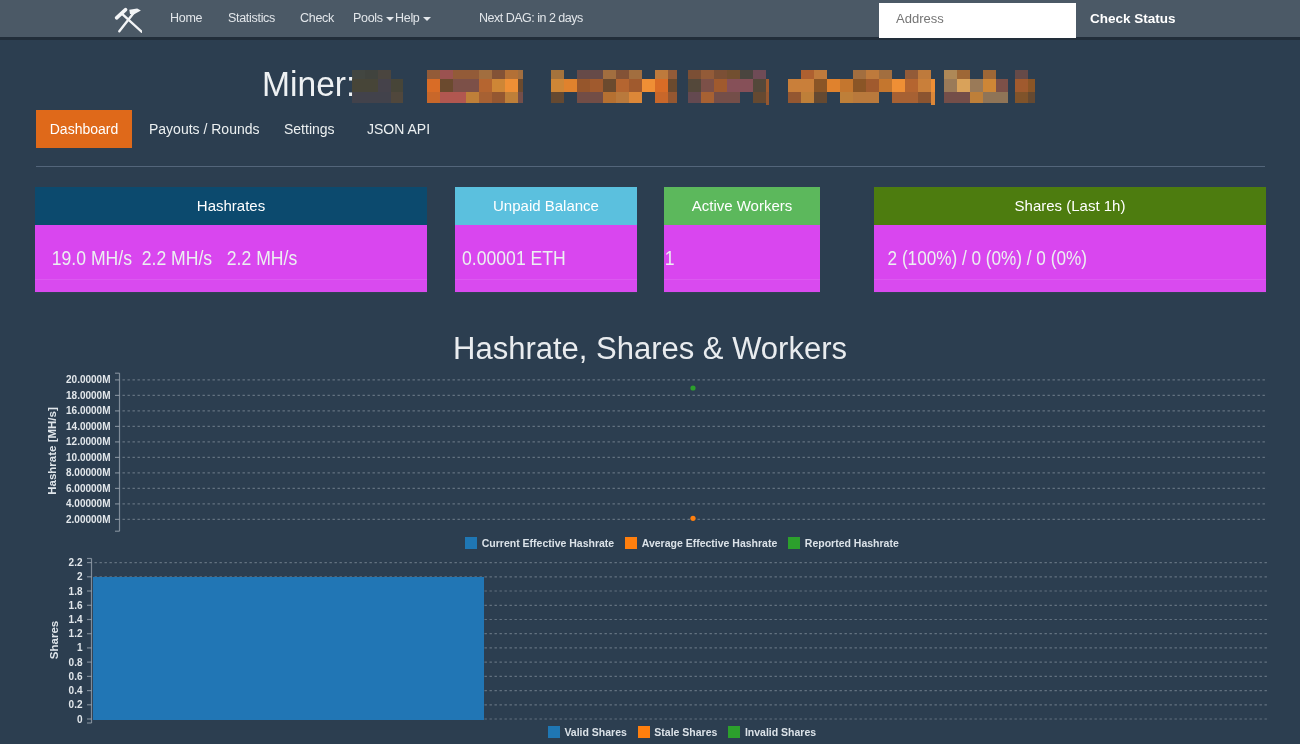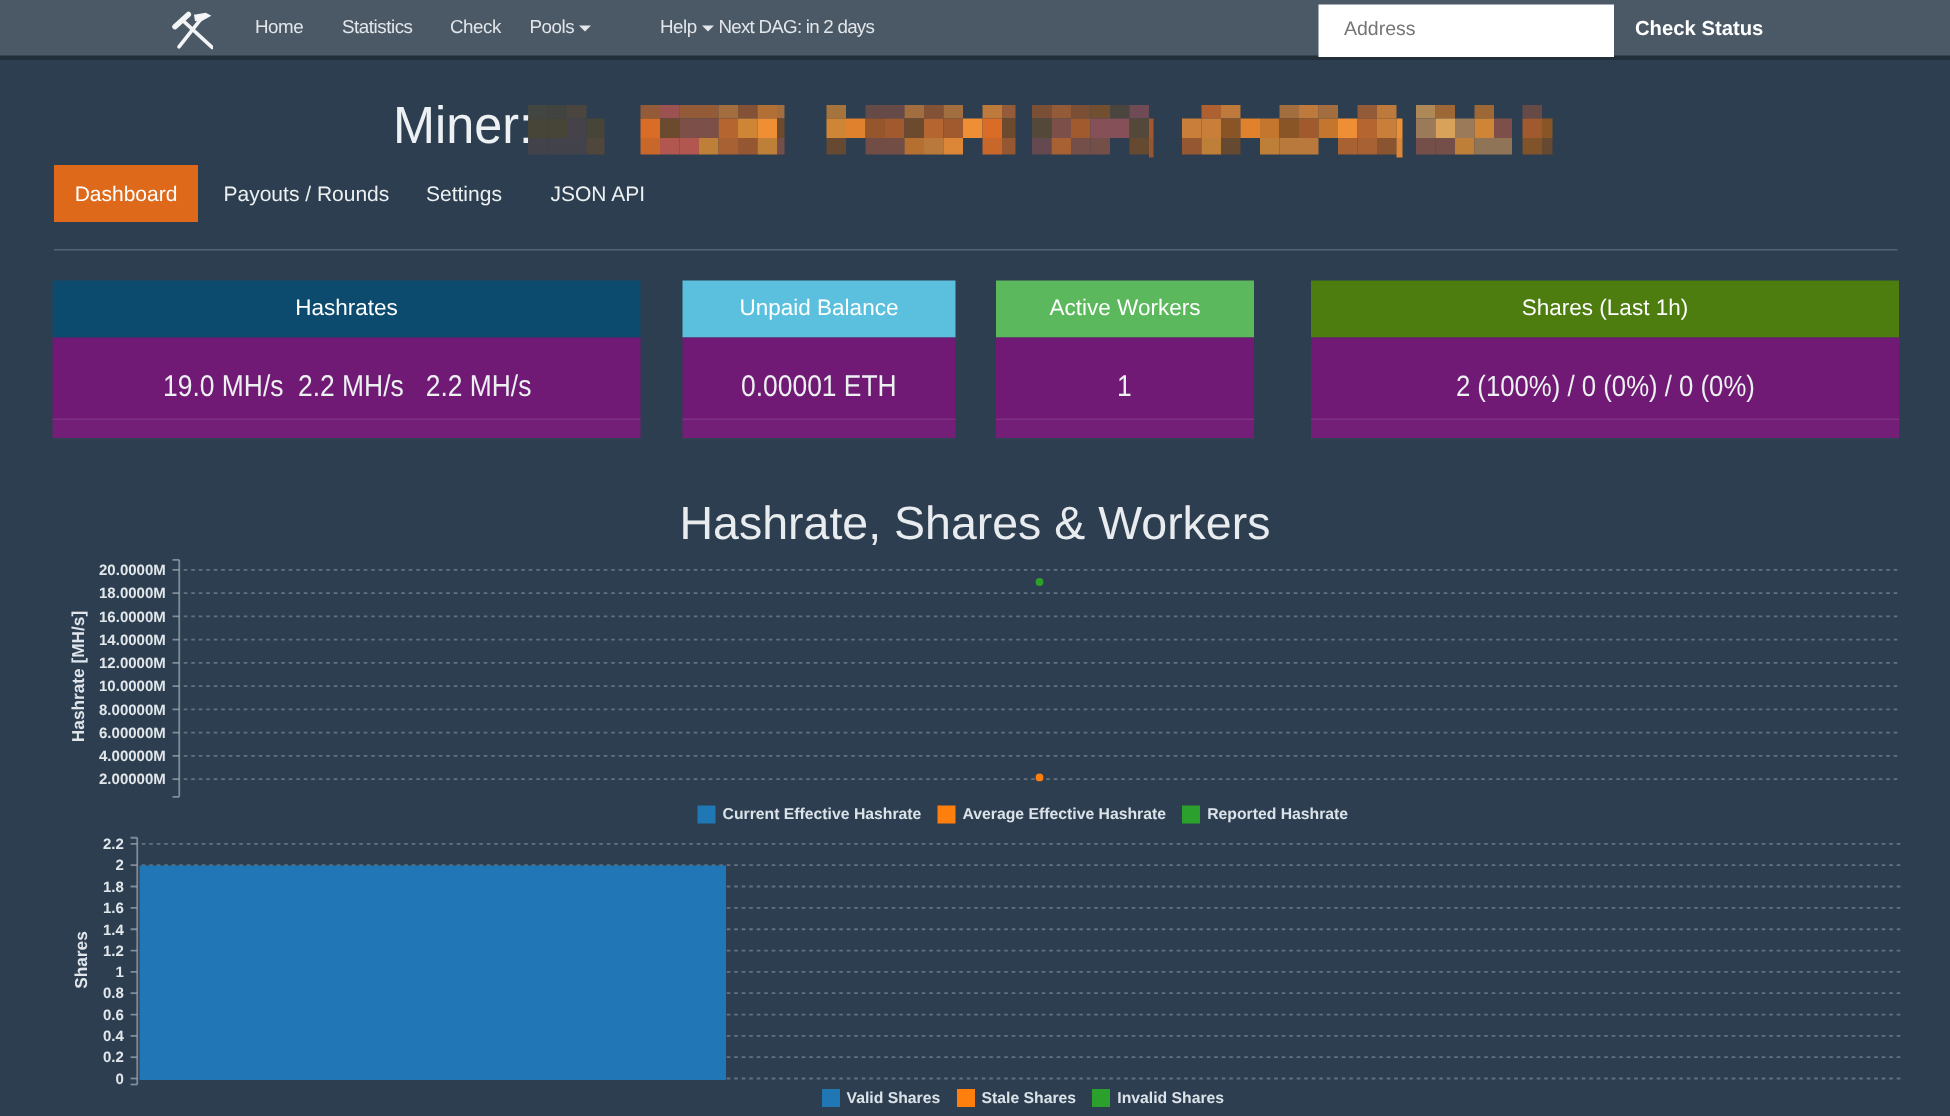--- a/index.html
+++ b/index.html
@@ -13,21 +13,21 @@
 #checkstatus{position:absolute;left:1090px;top:0;height:37px;line-height:37px;color:#ffffff;font-size:13.5px;font-weight:bold;}
 
 #miner{position:absolute;left:262px;top:64px;font-size:35px;color:#eef1f3;transform:scaleX(0.96);transform-origin:left top;}
 
 .tab{position:absolute;top:110px;height:38px;line-height:38px;font-size:14px;color:#ecf0f1;text-align:center;white-space:nowrap;}
 #tab-dash{left:36px;width:96px;background:#df691a;color:#fff;}
 hr.sep{position:absolute;left:36px;top:166px;width:1229px;border:none;border-top:1px solid #53657a;margin:0;}
 
 .card{position:absolute;top:187px;height:105px;}
 .chead{height:38px;line-height:38px;text-align:center;font-size:15px;color:#fff;}
-.cbody{height:67px;background:#701a75;text-align:center;color:#ecf0f1;font-size:20px;line-height:67px;white-space:nowrap;}
+.cbody{height:67px;background:#d946ef;color:#ecf0f1;font-size:20px;line-height:67px;white-space:nowrap;}
 .cbody span{display:inline-block;transform:scaleX(0.88);transform-origin:center;}
 .cfoot{position:absolute;left:0;right:0;top:91.5px;height:13.5px;background:rgba(255,255,255,0.025);border-top:1px solid rgba(255,255,255,0.085);}
 
 #ctitle{position:absolute;left:0;top:331px;width:1300px;text-align:center;font-size:31px;color:#e9ecef;}
 
 .legend{position:absolute;width:1300px;display:flex;justify-content:center;font-size:10.5px;font-weight:bold;color:#dbe2e8;padding-left:32px;}
 .legend .it{margin:0 5.5px;display:flex;align-items:center;}
 .legend .sq{width:12px;height:12px;margin-right:4.5px;display:inline-block;}
 </style>
 </head>
@@ -38,21 +38,21 @@
     <line x1="7.8" y1="9.6" x2="27.6" y2="27.7" stroke-width="2.4"></line>
     <line x1="20.8" y1="7.6" x2="5.3" y2="27.3" stroke-width="2.4"></line>
     <line x1="2.6" y1="13.8" x2="11.6" y2="5.6" stroke-width="3.6"></line>
   </g>
   <path d="M15.3 5.8 L23.2 4.5 L26.9 6.5 L19.7 10.5 L16.0 10.0 Z" fill="#f2f4f6"></path>
 </svg>
 <div class="navitem" style="left:170px;">Home</div>
 <div class="navitem" style="left:228px;">Statistics</div>
 <div class="navitem" style="left:300px;">Check</div>
 <div class="navitem" style="left:353px;">Pools<span class="caret"></span></div>
-<div class="navitem" style="left:440px;text-align:right;">Help<span class="caret"></span></div>
+<div class="navitem" style="left:395px;text-align:right;">Help<span class="caret"></span></div>
 <div class="navitem" style="left:479px;letter-spacing:-0.5px;">Next DAG: in 2 days</div>
 <input id="addrinput" placeholder="Address" style="">
 <div id="checkstatus">Check Status</div>
 
 <div id="miner">Miner:</div>
 <svg class="abs" style="left:0;top:0;" width="1300" height="120" viewBox="0 0 1300 120">
     <rect x="352" y="70" width="13" height="9" fill="#4a4a3c" opacity="0.75"></rect>
     <rect x="352" y="79" width="13" height="13" fill="#474538"></rect>
     <rect x="352" y="92" width="13" height="11" fill="#45424a" opacity="0.9"></rect>
     <rect x="365" y="70" width="13" height="9" fill="#474538" opacity="0.75"></rect>
@@ -190,21 +190,21 @@
 <div class="card" style="left:35px;width:392px;">
   <div class="chead" style="background:#0c4a6e;">Hashrates</div>
   <div class="cbody"><span>19.0&nbsp;MH/s&nbsp;&nbsp;2.2&nbsp;MH/s&nbsp;&nbsp;&nbsp;2.2&nbsp;MH/s</span></div>
     <div class="cfoot"></div>
 </div>
 <div class="card" style="left:455px;width:182px;">
   <div class="chead" style="background:#5bc0de;">Unpaid Balance</div>
   <div class="cbody"><span>0.00001 ETH</span></div>
     <div class="cfoot"></div>
 </div>
-<div class="card" style="left:664px;width:172px;border-radius:15px;">
+<div class="card" style="left:664px;width:156px;border-radius:15px;">
   <div class="chead" style="background:#5cb85c;">Active Workers</div>
   <div class="cbody"><span>1</span></div>
     <div class="cfoot"></div>
 </div>
 <div class="card" style="left:874px;width:392px;">
   <div class="chead" style="background:#4d7c0f;">Shares (Last 1h)</div>
   <div class="cbody" style="font-size:19.5px;"><span>2 (100%) / 0 (0%) / 0 (0%)</span></div>
     <div class="cfoot"></div>
 </div>
 

